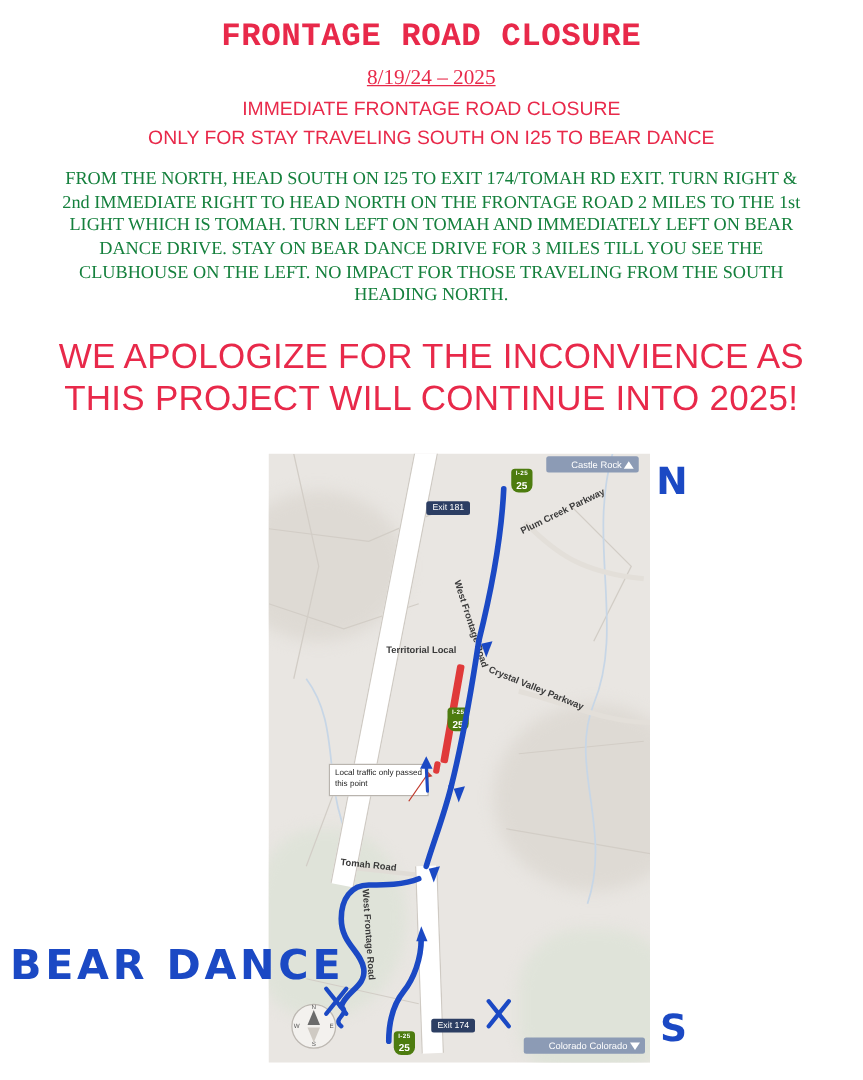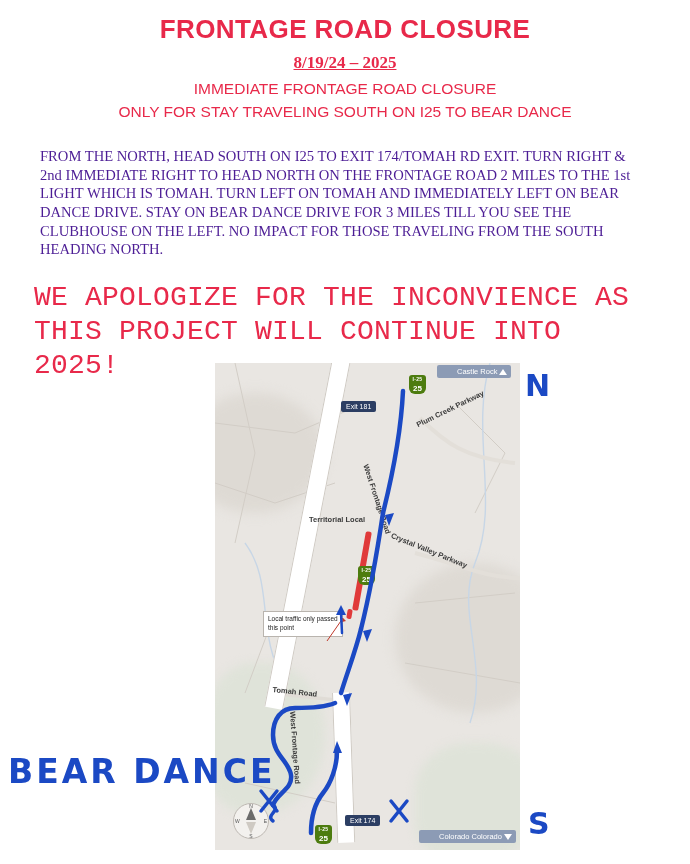--- a/index.html
+++ b/index.html
@@ -13,31 +13,31 @@
     position: relative;
     overflow: hidden;
     font-family: "Liberation Serif", serif;
     color: #000000;
   }
 
   
   .title {
     text-align: center;
     color: #e8294a;
-    font-family: Liberation Sans, sans-serif;
+    font-family: Liberation Mono, monospace;
     font-size: 26px;
     letter-spacing: 0.4px;
     margin: 14px 0 0 0;
   }
   .subtitle-date {
     text-align: center;
     color: #e8294a;
     font-family: "Liberation Serif", serif;
     font-size: 17px;
-    font-weight: bold;
+    font-weight: normal;
     margin: 8px 0 0 0;
   }
   .subtitle-date span {
     text-decoration: underline;
   }
   .subtitle-2 {
     text-align: center;
     color: #e8294a;
     font-family: "Liberation Sans", sans-serif;
     font-size: 15.5px;
@@ -46,34 +46,34 @@
   .subtitle-3 {
     text-align: center;
     color: #e8294a;
     font-family: "Liberation Sans", sans-serif;
     font-size: 15.5px;
     margin: 5px 0 0 0;
   }
 
   
   .body-para {
-    margin: 26px 40px 0 40px;
+    margin: 14px 40px 0 40px;
     font-family: "Liberation Serif", serif;
     font-size: 14.6px;
     line-height: 1.28;
-    text-align: left;
-    color: #4c1d95;
+    text-align: center;
+    color: #15803d;
   }
 
   
   .apology {
     margin: 22px 34px 0 34px;
-    text-align: left;
-    color: #e8294a;
-    font-family: Liberation Mono, monospace;
+    text-align: center;
+    color: #e8294a;
+    font-family: Liberation Sans, sans-serif;
     font-size: 28px;
     line-height: 1.22;
     letter-spacing: 0.2px;
   }
 
   
   .map-wrap {
     position: absolute;
     left: 215px;
     top: 363px;

